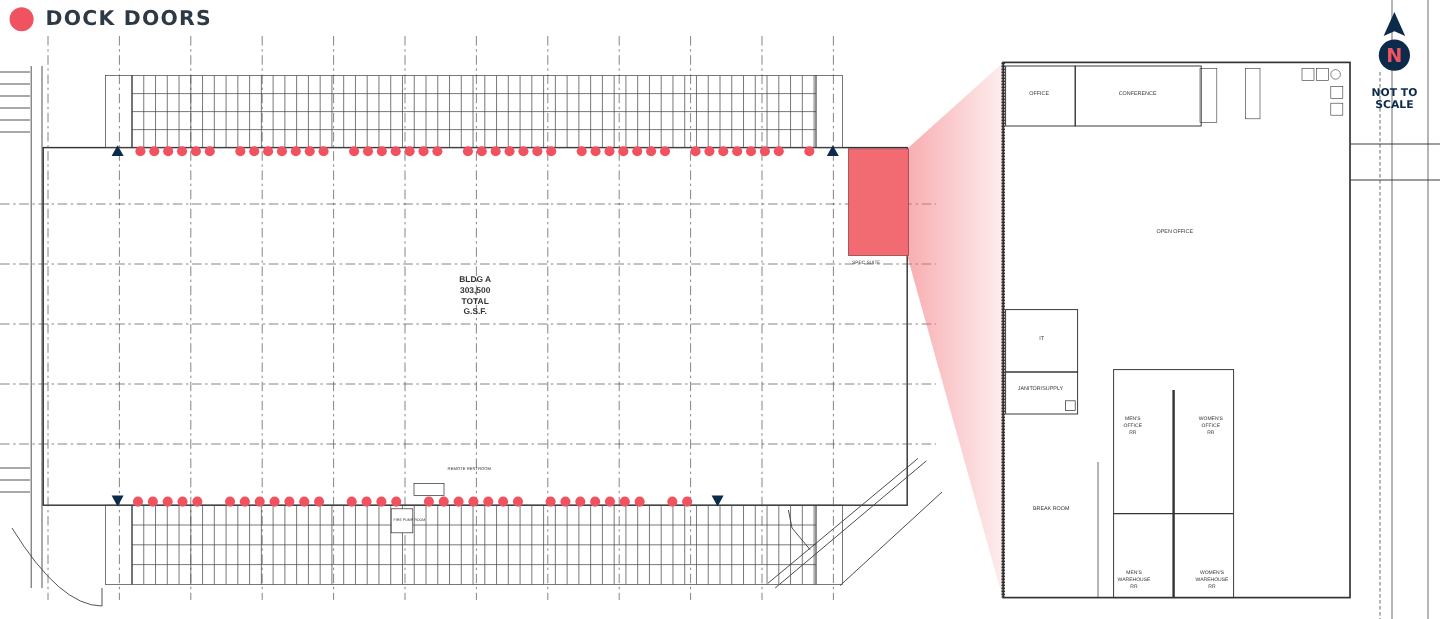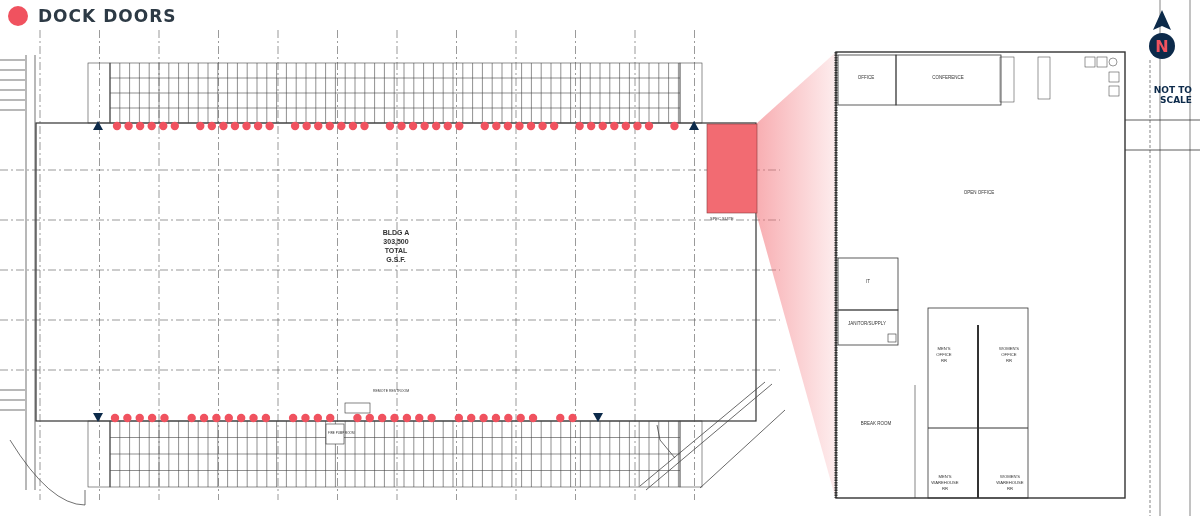--- a/index.html
+++ b/index.html
@@ -5,21 +5,21 @@
   html, body { margin:0; padding:0; background:#ffffff; }
   body { width:1200px; height:516px; position:relative; overflow:hidden; font-family:"Liberation Sans", sans-serif; }
   .legend { position:absolute; top:4px; left:8px; height:24px; display:flex; align-items:center; gap:28px; }
   .legend-item { display:flex; align-items:center; gap:10px; }
   .legend-label { font-family:"DejaVu Sans", sans-serif; font-weight:bold; font-size:17px; letter-spacing:1px; color:#2d3a45; }
   .dot-sym { width:20px; height:20px; border-radius:50%; background:#f0525f; }
   .tri-sym { width:0; height:0; border-left:11px solid transparent; border-right:11px solid transparent; border-bottom:20px solid #0c2a4a; }
   svg { position:absolute; left:0; top:0; }
   .lbl { font-family:"Liberation Sans", sans-serif; fill:#333; }
   .north { position:absolute; left:1132px; top:8px; width:60px; text-align:center; }
-  .north-text { font-family:"DejaVu Sans", sans-serif; font-weight:bold; font-size:9px; color:#0c2a4a; margin-top:15px;text-align:right; }
+  .north-text { font-family:"DejaVu Sans", sans-serif; font-weight:bold; font-size:9px; color:#0c2a4a; margin-top:2px; }
 </style>
 </head>
 <body>
 
 <div class="legend">
   <div class="legend-item">
     <div class="dot-sym"></div>
     <span class="legend-label">DOCK DOORS</span>
   </div>
 </div>

